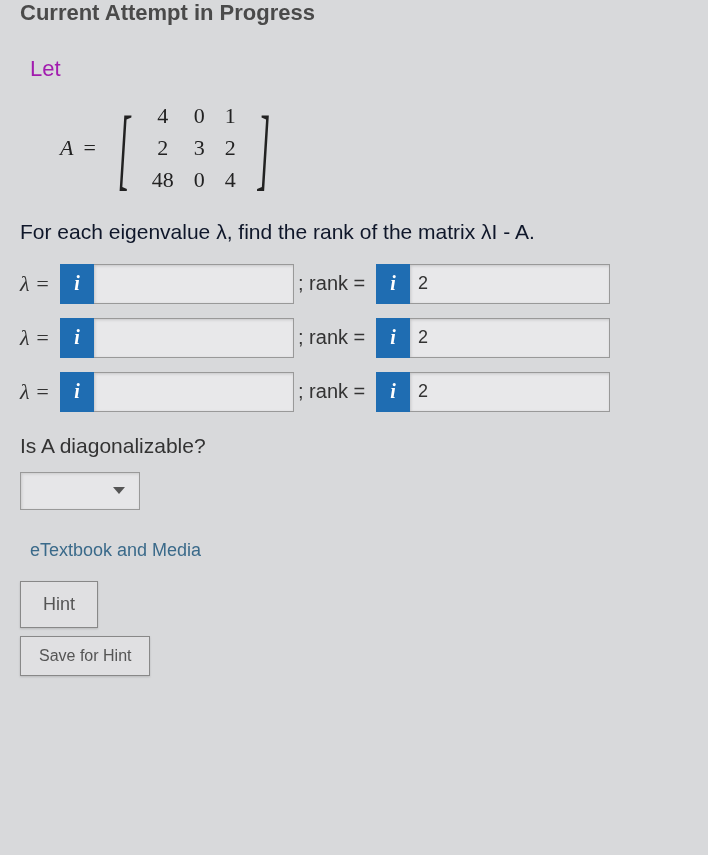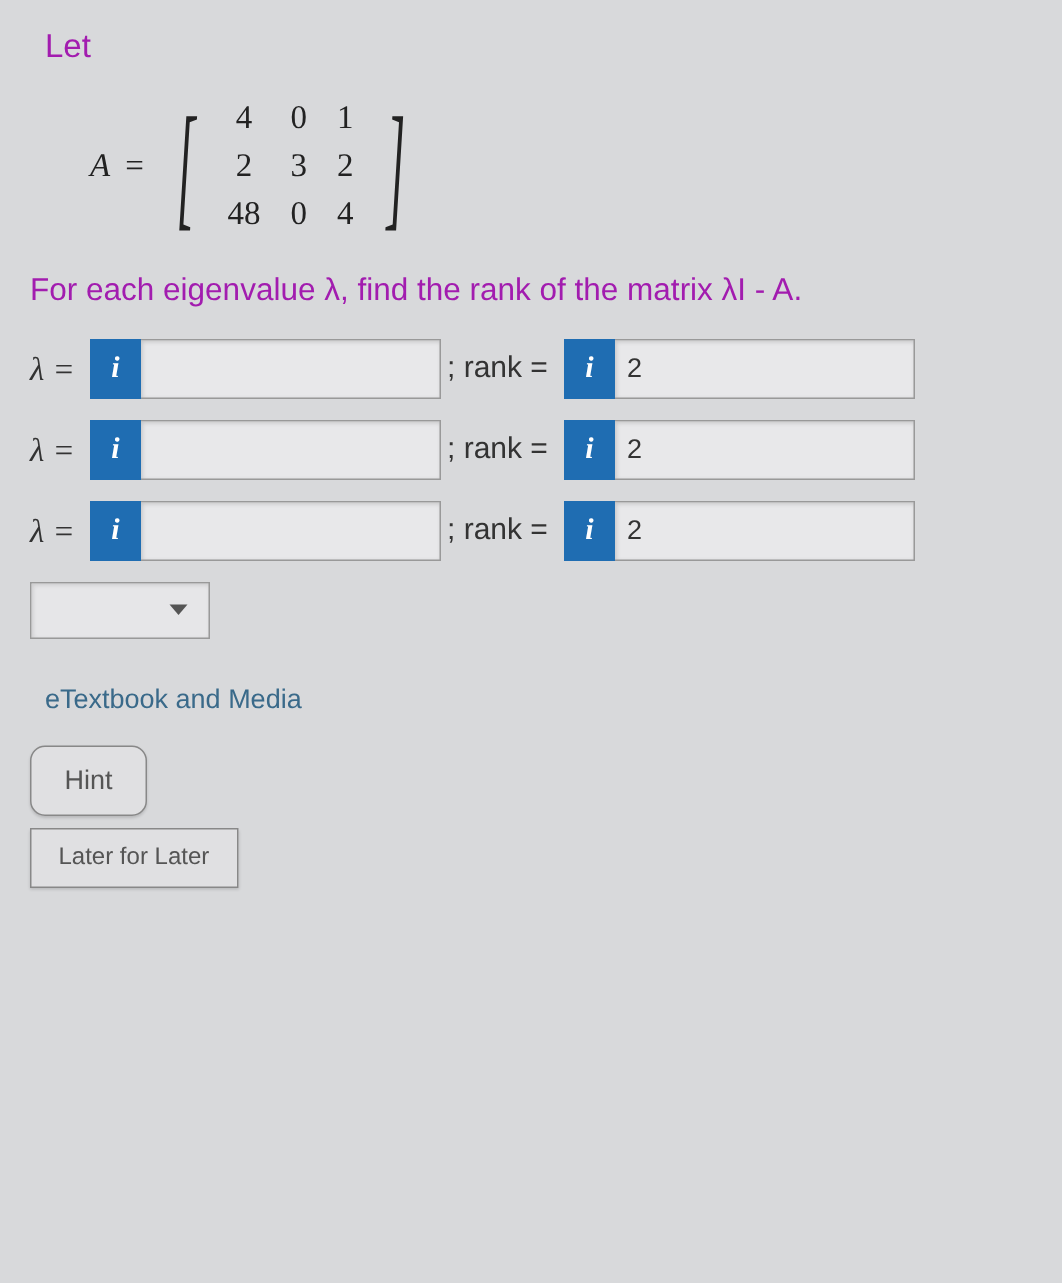--- a/index.html
+++ b/index.html
@@ -59,21 +59,21 @@
       font-size: 22px;
       font-family: 'Times New Roman', serif;
       font-style: normal;
     }
     table.matrix td {
       padding: 3px 10px;
       text-align: center;
     }
     .instruction {
       font-size: 21px;
-      color: #a21caf;
+      color: #0f172a;
       margin: 12px 0;
       line-height: 1.7;
     }
     .input-row {
       display: flex;
       align-items: center;
       margin: 14px 0;
       font-size: 20px;
     }
     .lambda-label {
@@ -156,31 +156,31 @@
       background: #e0e0e2;
       padding: 12px 22px;
       font-size: 18px;
       color: #555;
       cursor: pointer;
       box-shadow: 0 1px 2px rgba(0,0,0,0.15);
     }
     .btn:first-child {
       margin-bottom: 8px;
       display: block;
-      border-radius: 10px;
     }
     .btn-save {
       font-size: 16px;
       padding: 10px 18px;
     }
   </style>
 </head>
 <body>
 
 <div class="page">
+  <div class="header-text">Current Attempt in Progress</div>
 
   <div class="let-text">Let</div>
 
   <div class="matrix-row">
     <span>A</span>
     <span class="matrix-eq">=</span>
     <span class="lbracket">[</span>
     <table class="matrix">
       <tbody>
           <tr>
@@ -225,24 +225,25 @@
 
   <div class="input-row">
     <span class="lambda-label">λ =</span>
     <span class="info-icon">i</span>
     <input class="text-input lambda-input" value="" style="">
     <span class="rank-label">; rank =</span>
     <span class="info-icon">i</span>
     <input class="text-input rank-input" value="2" style="">
   </div>
 
+  <div class="subq">Is A diagonalizable?</div>
 
   <div class="select-wrap">
     <span class="chevron"></span>
   </div>
 
   <div class="etext-link">eTextbook and Media</div>
 
   <div>
     <button class="btn">Hint</button>
-    <button class="btn btn-save">Later for Later</button>
+    <button class="btn btn-save">Save for Hint</button>
   </div>
 </div>
 
 </body></html>

